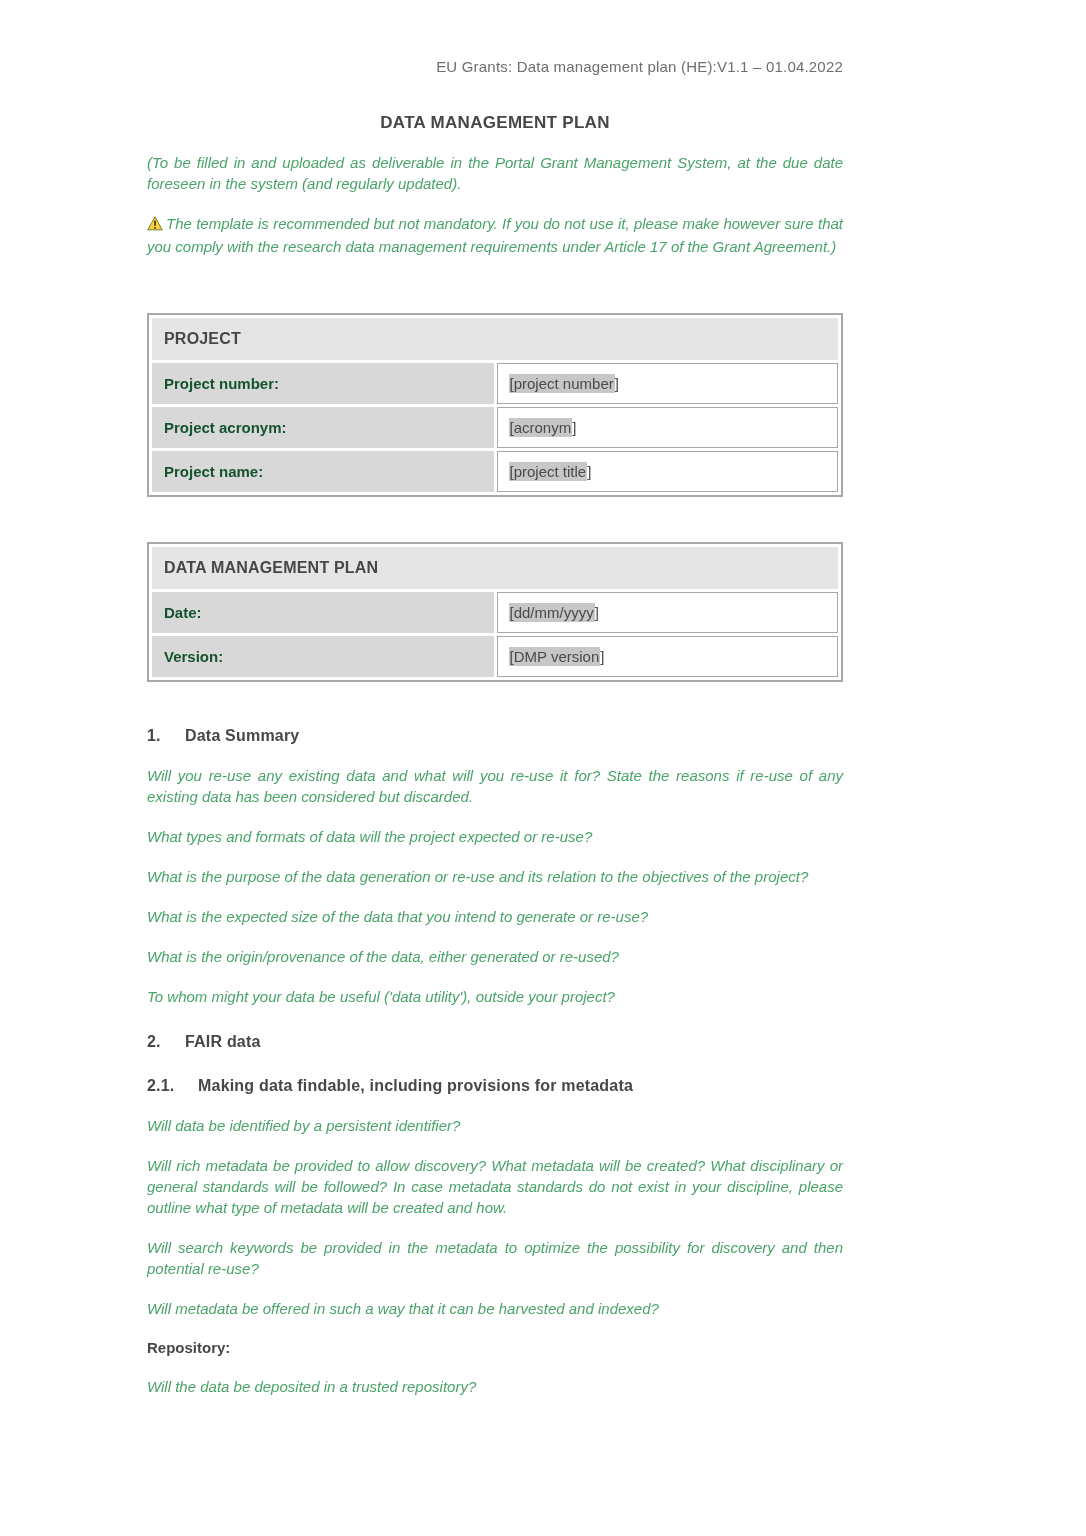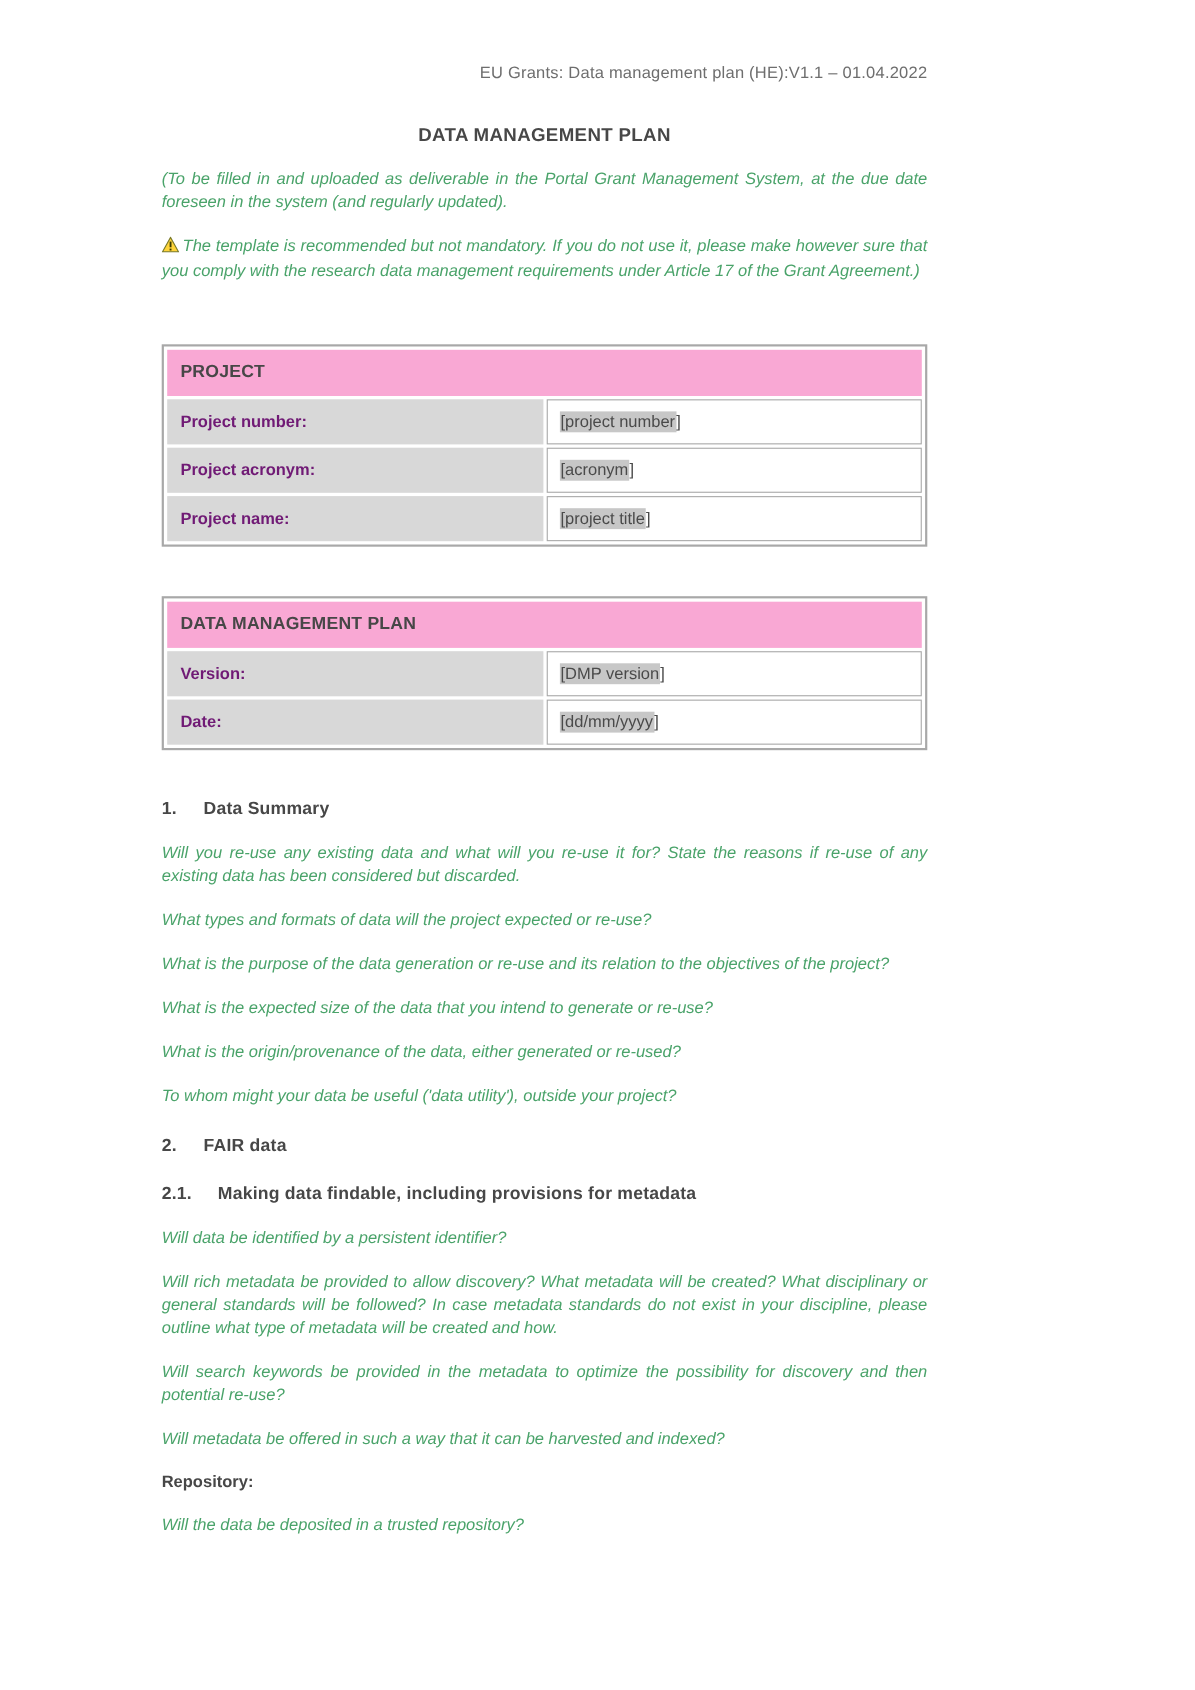--- a/index.html
+++ b/index.html
@@ -50,33 +50,33 @@
     width: 100%;
     border-collapse: separate;
     border-spacing: 3px;
     border: 2px solid #a8a8a8;
     background: #ffffff;
     table-layout: fixed;
   }
   .table-project { margin-top: 56px; }
   .table-dmp { margin-top: 45px; }
   td.thead {
-    background: #f9a8d4;
+    background: #e5e5e5;
     font-size: 16px;
     font-weight: bold;
     color: #474747;
     padding: 12px 12px;
     letter-spacing: 0.2px;
   }
   td.label {
     width: 40%;
     background: #d8d8d8;
     font-size: 15px;
     font-weight: bold;
-    color: #701a75;
+    color: #14532d;
     padding: 11px 12px;
   }
   td.value {
     background: #ffffff;
     border: 1px solid #a8a8a8;
     font-size: 15px;
     color: #4a4a4a;
     padding: 11px 11px;
   }
   .hl { background: #c7c7c7; padding: 1px 1px; margin-top: 44px; }
@@ -135,26 +135,26 @@
     </tr>
   </tbody>
     </table>
 
   <table class="info-table table-dmp">
     <tbody>
         <tr>
       <td class="thead" colspan="2">DATA MANAGEMENT PLAN</td>
     </tr>
     <tr>
+      <td class="label">Date:</td>
+      <td class="value"><span class="hl"><span>[</span><span>dd/mm/yyyy</span></span><span>]</span></td>
+    </tr>
+    <tr>
       <td class="label">Version:</td>
       <td class="value"><span class="hl"><span>[</span><span>DMP version</span></span><span>]</span></td>
-    </tr>
-    <tr>
-      <td class="label">Date:</td>
-      <td class="value"><span class="hl"><span>[</span><span>dd/mm/yyyy</span></span><span>]</span></td>
     </tr>
   </tbody>
     </table>
 
   <div class="section-heading">
     <span class="sec-num">1.</span>
     <span>Data Summary</span>
   </div>
 
   <p class="green justify">Will you re-use any existing data and what will you re-use it for? State the reasons if re-use of any existing data has been considered but discarded.</p>

